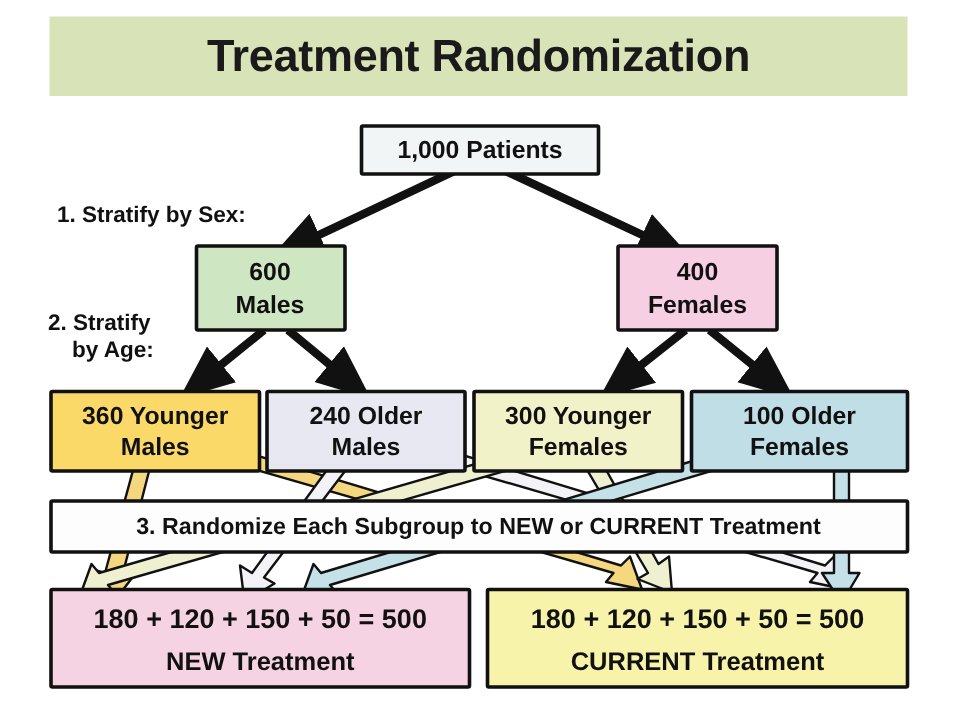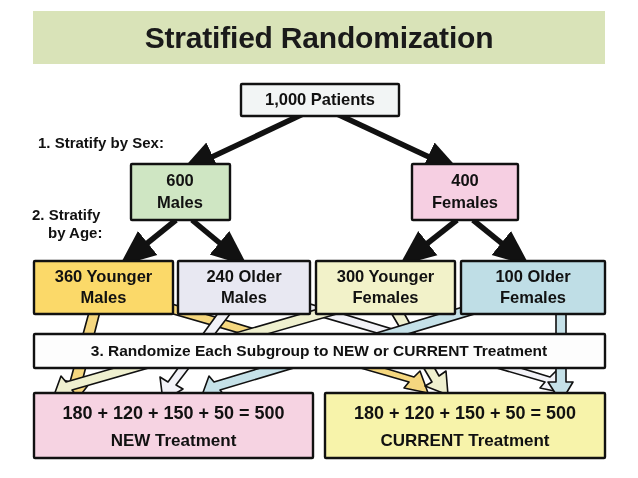--- a/index.html
+++ b/index.html
@@ -71,21 +71,21 @@
     stroke: #111111;
     stroke-width: 2.4;
   }
 </style>
 </head>
 <body>
 
 <div id="slide">
 
   <div id="title-banner">
-    <span id="title-text">Stratified Randomization</span>
+    <span id="title-text">Treatment Randomization</span>
   </div>
 
   <svg id="diagram" viewBox="0 0 638 414">
 
     <defs>
       <marker id="blackArrow" markerWidth="7" markerHeight="7" refX="3.2" refY="3.2" orient="auto" markerUnits="strokeWidth">
         <path d="M0,0.4 L6.6,3.2 L0,6.0 Z" fill="#111111"></path>
       </marker>
     </defs>
 

